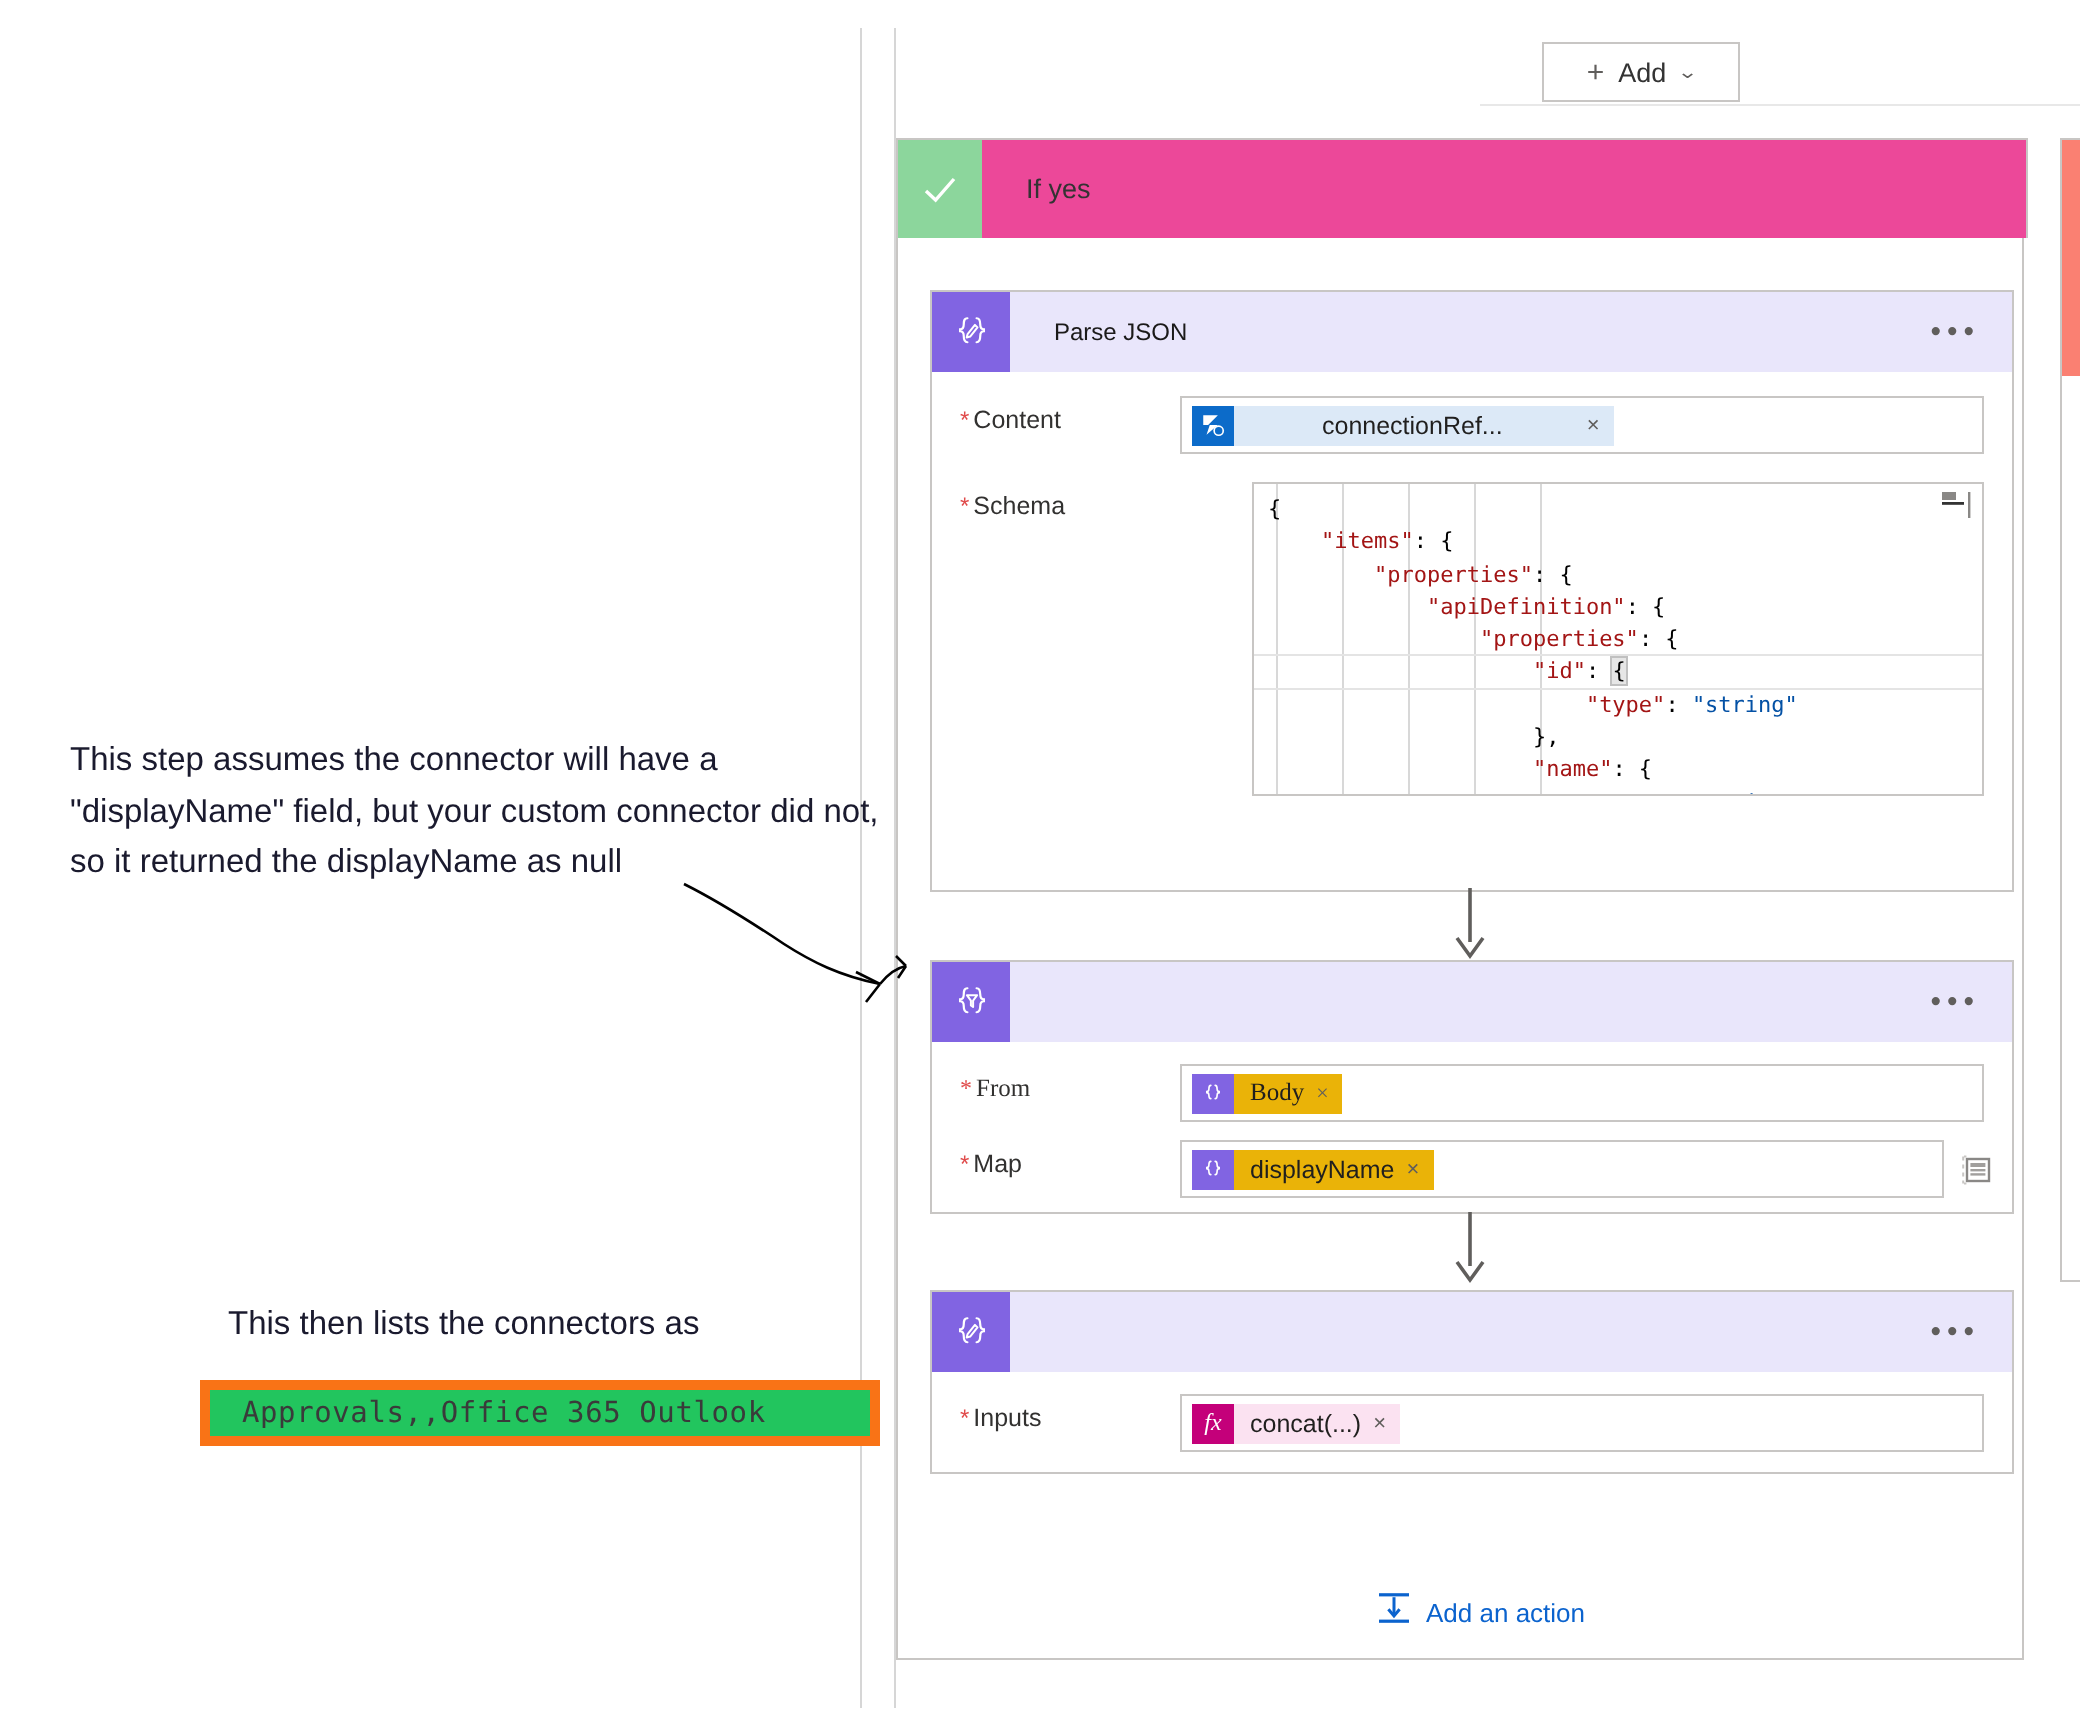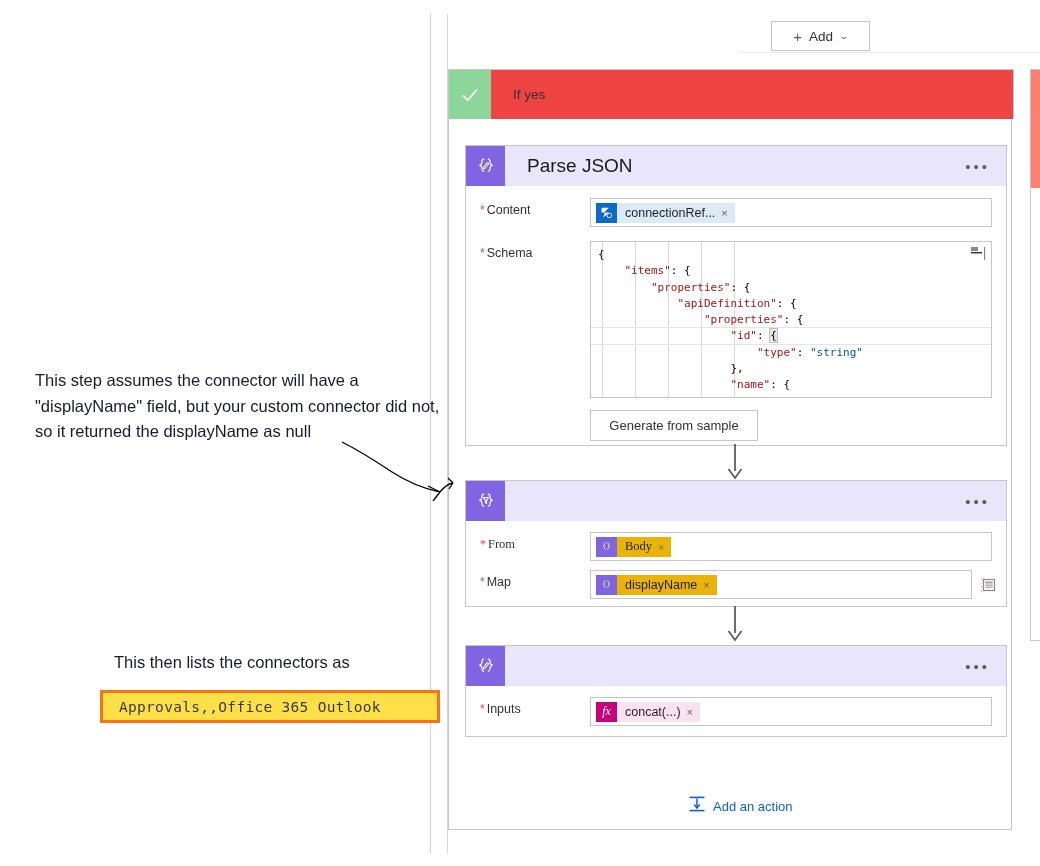--- a/index.html
+++ b/index.html
@@ -27,21 +27,21 @@
   
   .vline{width:1px;background:#d6d6d6;}
 
   
   #ifyes-scope{
     left:448px;top:69px;width:562px;height:760px;
     background:#ffffff;border:1px solid #c8c6c4;border-top:none;
   }
   #ifyes-header{
     left:448px;top:69px;width:564px;height:49px;
-    background:#ef4444;border:1px solid #c8c6c4;border-bottom:none;
+    background:#ec4899;border:1px solid #c8c6c4;border-bottom:none;
     display:flex;align-items:center;
   }
   #ifyes-check{
     width:42px;height:49px;background:#8cd69c;
     display:flex;align-items:center;justify-content:center;
   }
   #ifyes-check svg{display:block;}
   #ifyes-label{margin-left:22px;font-size:13.5px;color:#333;}
 
   
@@ -51,21 +51,21 @@
   
   .card{background:#ffffff;border:1px solid #c8c6c4;}
   .card-head{
     height:40px;background:#e9e6fb;display:flex;align-items:center;position:relative;
   }
   .card-icon{
     width:39px;height:40px;background:#8164e2;flex:none;
     display:flex;align-items:center;justify-content:center;color:#fff;
   }
   .card-title{
-    margin-left:22px;font-size:19px;color:#1b1a19;
+    margin-left:22px;font-size:12px;color:#1b1a19;
   }
   .card-title.hl{background:#ffff00;padding:1px 2px;}
   .ellipsis{
     position:absolute;right:16px;top:50%;transform:translateY(-50%);
     letter-spacing:3px;font-size:15px;color:#605e5c;line-height:0.6;
   }
   .card-body{padding:0;}
   .field-row{display:flex;align-items:flex-start;padding:8px 0 0 0;}
   .field-label{
     width:124px;flex:none;padding-left:14px;box-sizing:border-box;
@@ -79,21 +79,21 @@
   }
 
   
   .token{display:inline-flex;align-items:center;height:20px;}
   .token .tk-icon{
     width:21px;height:20px;display:flex;align-items:center;justify-content:center;
     color:#fff;font-size:11px;flex:none;
   }
   .token .tk-text{font-size:12.5px;color:#201f1e;padding:0 6px 0 8px;}
   .token .tk-x{font-size:11px;color:#605e5c;padding-right:7px;cursor:pointer;}
-  .token.blue{background:#dce9f7;}
+  .token.blue{background:#dce9f7;gap:36px;}
   .token.blue .tk-icon{background:#0c6bc9;}
   .token.purple{background:#eab308;}
   .token.purple .tk-icon{background:#8164e2;}
   .token.pink{background:#fbe2f1;}
   .token.pink .tk-icon{background:#c4007a;font-style:italic;font-family:"Liberation Serif",serif;font-size:12px;}
 
   
   .code-wrap{
     border:1px solid #c8c6c4;background:#fff;position:relative;
     height:155px;overflow:hidden;
@@ -127,21 +127,21 @@
   }
   #add-action .aa-text{color:#0b63ce;font-size:13px;}
 
   
   .anno{
     font-family:"Liberation Sans",sans-serif;color:#1a1a2e;
   }
   #anno-1{left:35px;top:368px;width:410px;font-size:16.5px;line-height:25.5px;}
   #anno-2{left:114px;top:653px;font-size:16.5px;}
   #console-box{
-    left:100px;top:690px;width:340px;height:33px;border:3px solid #f97316;background:#fde047;
+    left:100px;top:690px;width:340px;height:33px;border:5px solid #f97316;background:#22c55e;
     display:flex;align-items:center;padding-left:16px;box-sizing:border-box;
     font-family:"DejaVu Sans Mono",monospace;font-size:14.5px;color:#3a3a3a;letter-spacing:0.3px;
   }
   #anno-arrow{left:340px;top:440px;}
 </style>
 </head>
 <body>
 
 <div class="abs vline" style="left:430px;top:14px;height:840px;"></div>
 <div class="abs vline" style="left:447px;top:14px;height:840px;"></div>
@@ -194,42 +194,41 @@
                 <circle cx="11.5" cy="11.5" r="2.3" fill="#0c6bc9"></circle>
               </svg>
             </span>
             <span class="tk-text">connectionRef...</span>
             <span class="tk-x">×</span>
           </span>
         </div>
       </div>
     </div>
 
-    <div class="field-row" style="padding-top:14px;">
+    <div class="field-row" style="padding-top:14px;gap:36px;">
       <div class="field-label">
         <span class="req">*</span><span>Schema</span>
       </div>
       <div class="field-ctl">
         <div class="code-wrap">
           <div class="indent-guide" style="left:11px;"></div>
           <div class="indent-guide" style="left:44px;"></div>
           <div class="indent-guide" style="left:77px;"></div>
           <div class="indent-guide" style="left:110px;"></div>
           <div class="indent-guide" style="left:143px;"></div>
           <div class="hl-line" style="top:85px;"></div>
           <div class="code-inner" id="schema-code"><div class="code-line"><span class="s-pun">{</span></div><div class="code-line"><span class="s-key">    "items"</span><span class="s-pun">: {</span></div><div class="code-line"><span class="s-key">        "properties"</span><span class="s-pun">: {</span></div><div class="code-line"><span class="s-key">            "apiDefinition"</span><span class="s-pun">: {</span></div><div class="code-line"><span class="s-key">                "properties"</span><span class="s-pun">: {</span></div><div class="code-line"><span class="s-key">                    "id"</span><span class="s-pun">: </span><span class="caret-box">{</span></div><div class="code-line"><span class="s-key">                        "type"</span><span class="s-pun">: </span><span class="s-str">"string"</span></div><div class="code-line"><span class="s-pun">                    },</span></div><div class="code-line"><span class="s-key">                    "name"</span><span class="s-pun">: {</span></div><div class="code-line"><span class="s-key">                        "type"</span><span class="s-pun">: </span><span class="s-str">"string"</span></div></div>
           <div class="editor-expand">
             <svg width="15" height="13" viewBox="0 0 15 13">
               <rect x="0" y="0" width="7" height="4" fill="#8a8886"></rect>
               <rect x="0" y="5" width="11" height="1.4" fill="#333"></rect>
               <rect x="13" y="0" width="1.2" height="13" fill="#8a8886"></rect>
             </svg>
           </div>
         </div>
-        <div class="gen-btn">Generate from sample</div>
       </div>
     </div>
 
   </div>
 </div>
 
 <div class="abs arrow" style="left:727px;top:444px;">
   <svg width="16" height="36" viewBox="0 0 16 36">
       <path d="M8 0 V27" stroke="#605e5c" stroke-width="1.8" fill="none"></path>
       <path d="M1.5 25 L8 34 L14.5 25" fill="none" stroke="#605e5c" stroke-width="1.8"></path>

